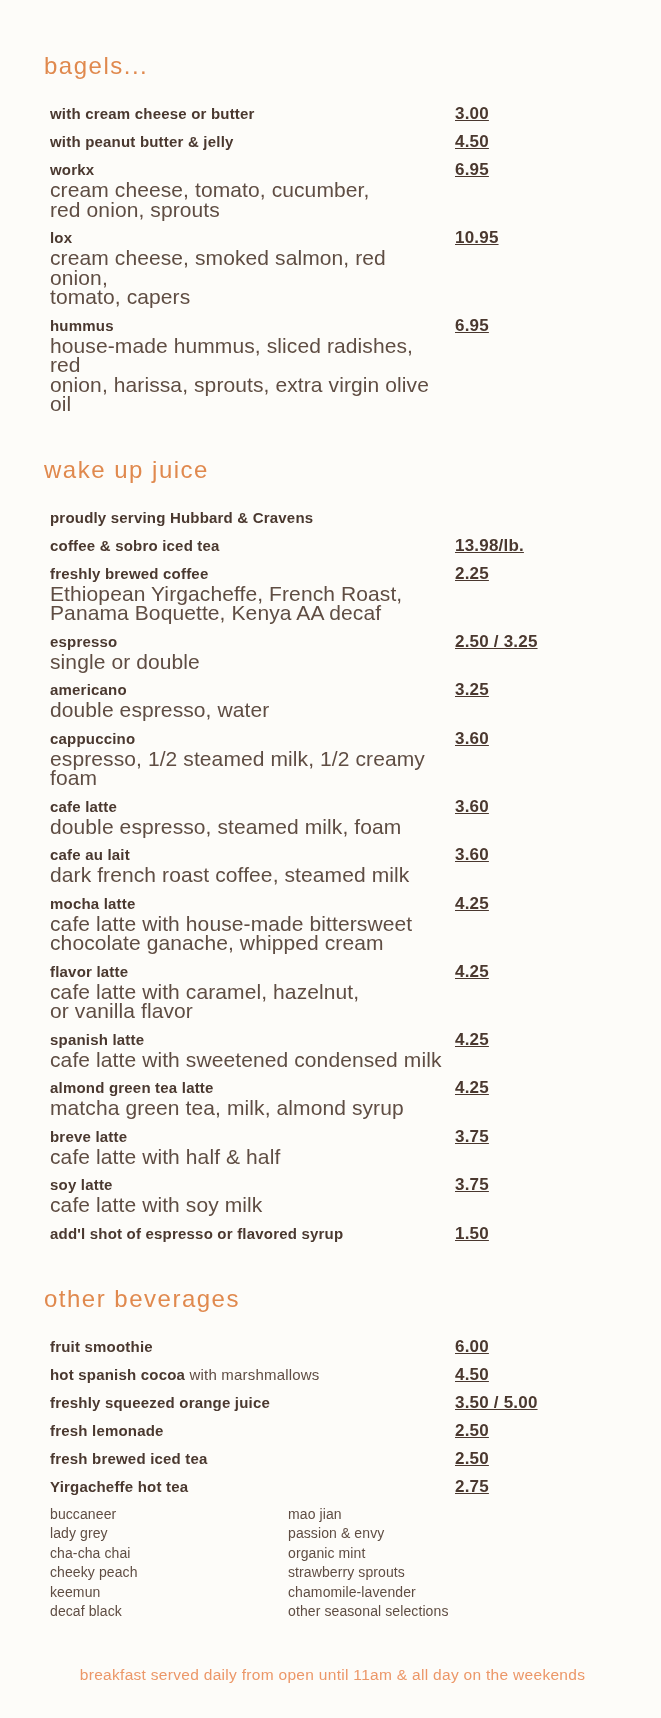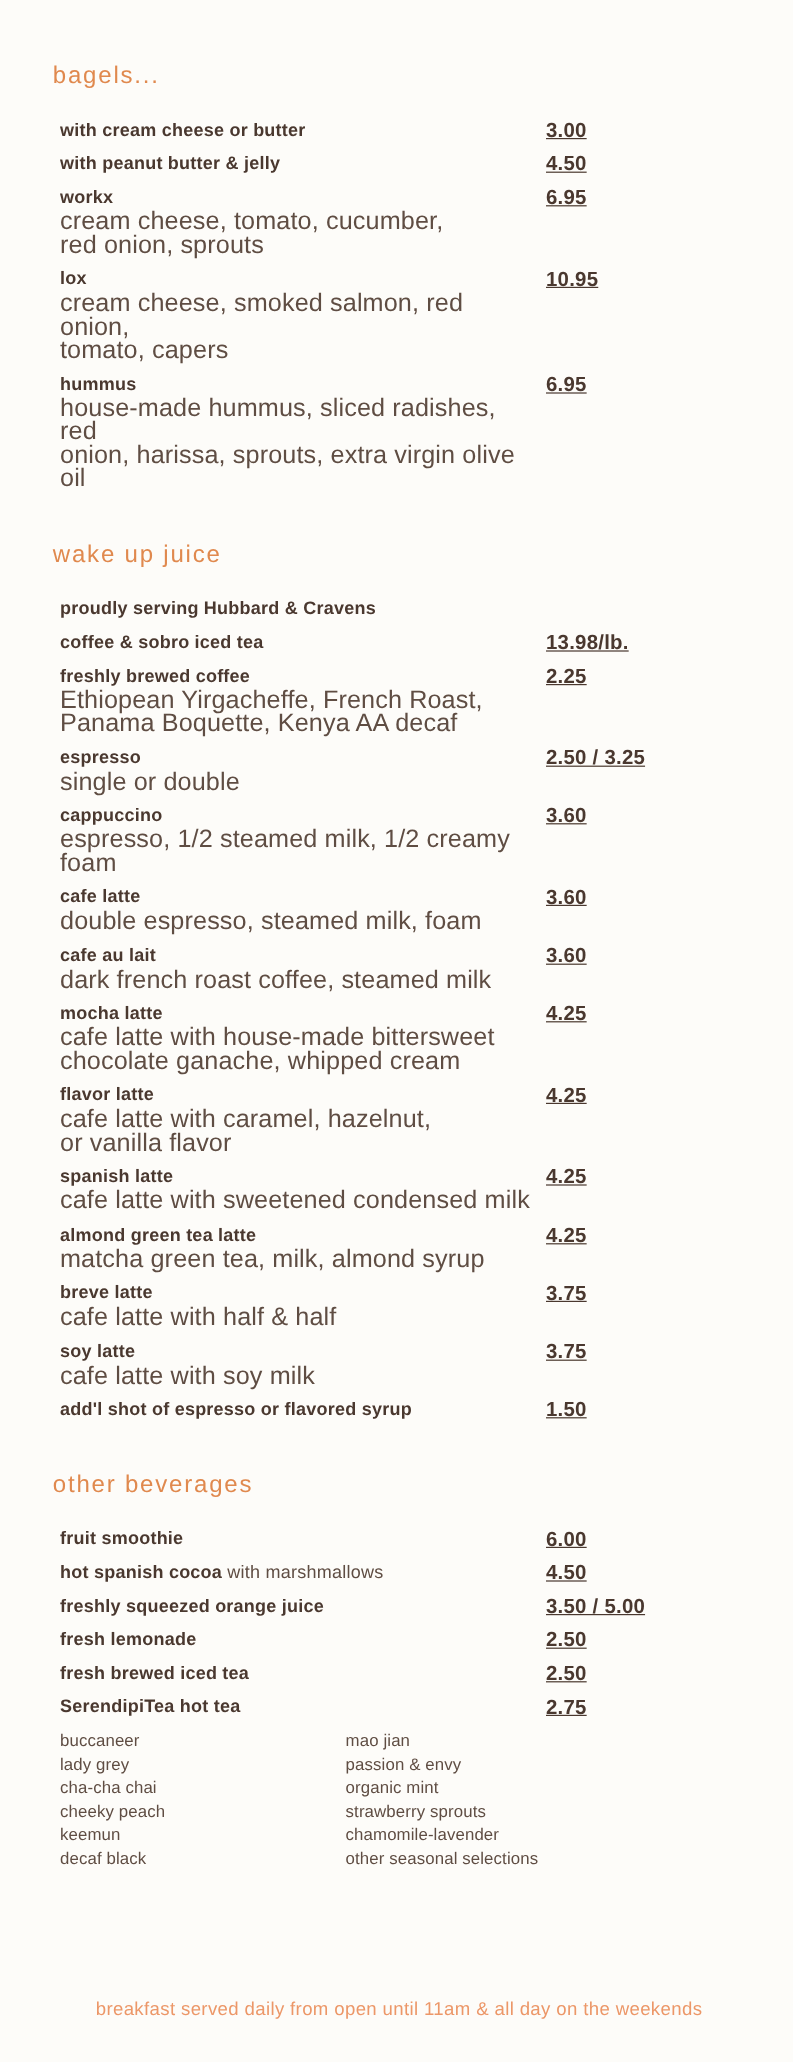--- a/index.html
+++ b/index.html
@@ -18,21 +18,21 @@
     font-family: "Liberation Sans", sans-serif;
     position: relative;
     overflow: hidden;
   }
   .menu {
     padding: 52px 50px 0 50px;
   }
   .menu-section { margin: 0; }
   .menu-section + .menu-section { margin-top: 42px; }
   .section-title {
-    font-size: 20px;
+    font-size: 24px;
     font-weight: 400;
     color: var(--accent);
     margin: 0 0 24px -6px;
     letter-spacing: 1.5px;
   }
   .menu-item {
     display: flex;
     align-items: flex-start;
     margin-bottom: 9px;
   }
@@ -165,20 +165,27 @@
         </div>
         <div class="menu-item">
           <div class="item-main">
             <div class="item-name-line"><span class="item-name">espresso</span></div>
             <div class="item-desc">single or double</div>
           </div>
           <div class="item-price">2.50 / 3.25</div>
         </div>
         <div class="menu-item">
           <div class="item-main">
+            <div class="item-name-line"><span class="item-name">americano</span></div>
+            <div class="item-desc">double espresso, water</div>
+          </div>
+          <div class="item-price">3.25</div>
+        </div>
+        <div class="menu-item">
+          <div class="item-main">
             <div class="item-name-line"><span class="item-name">cappuccino</span></div>
             <div class="item-desc">espresso, 1/2 steamed milk, 1/2 creamy foam</div>
           </div>
           <div class="item-price">3.60</div>
         </div>
         <div class="menu-item">
           <div class="item-main">
             <div class="item-name-line"><span class="item-name">cafe latte</span></div>
             <div class="item-desc">double espresso, steamed milk, foam</div>
           </div>
@@ -271,21 +278,21 @@
           <div class="item-price">2.50</div>
         </div>
         <div class="menu-item">
           <div class="item-main">
             <div class="item-name-line"><span class="item-name">fresh brewed iced tea</span></div>
           </div>
           <div class="item-price">2.50</div>
         </div>
         <div class="menu-item">
           <div class="item-main">
-            <div class="item-name-line"><span class="item-name">SerendipiTea hot tea</span></div>
+            <div class="item-name-line"><span class="item-name">Yirgacheffe hot tea</span></div>
           </div>
           <div class="item-price">2.75</div>
         </div>
         <div class="tea-cols">
           <ul class="tea-col">
             <li class="tea-item">buccaneer</li>
             <li class="tea-item">lady grey</li>
             <li class="tea-item">cha-cha chai</li>
             <li class="tea-item">cheeky peach</li>
             <li class="tea-item">keemun</li>

